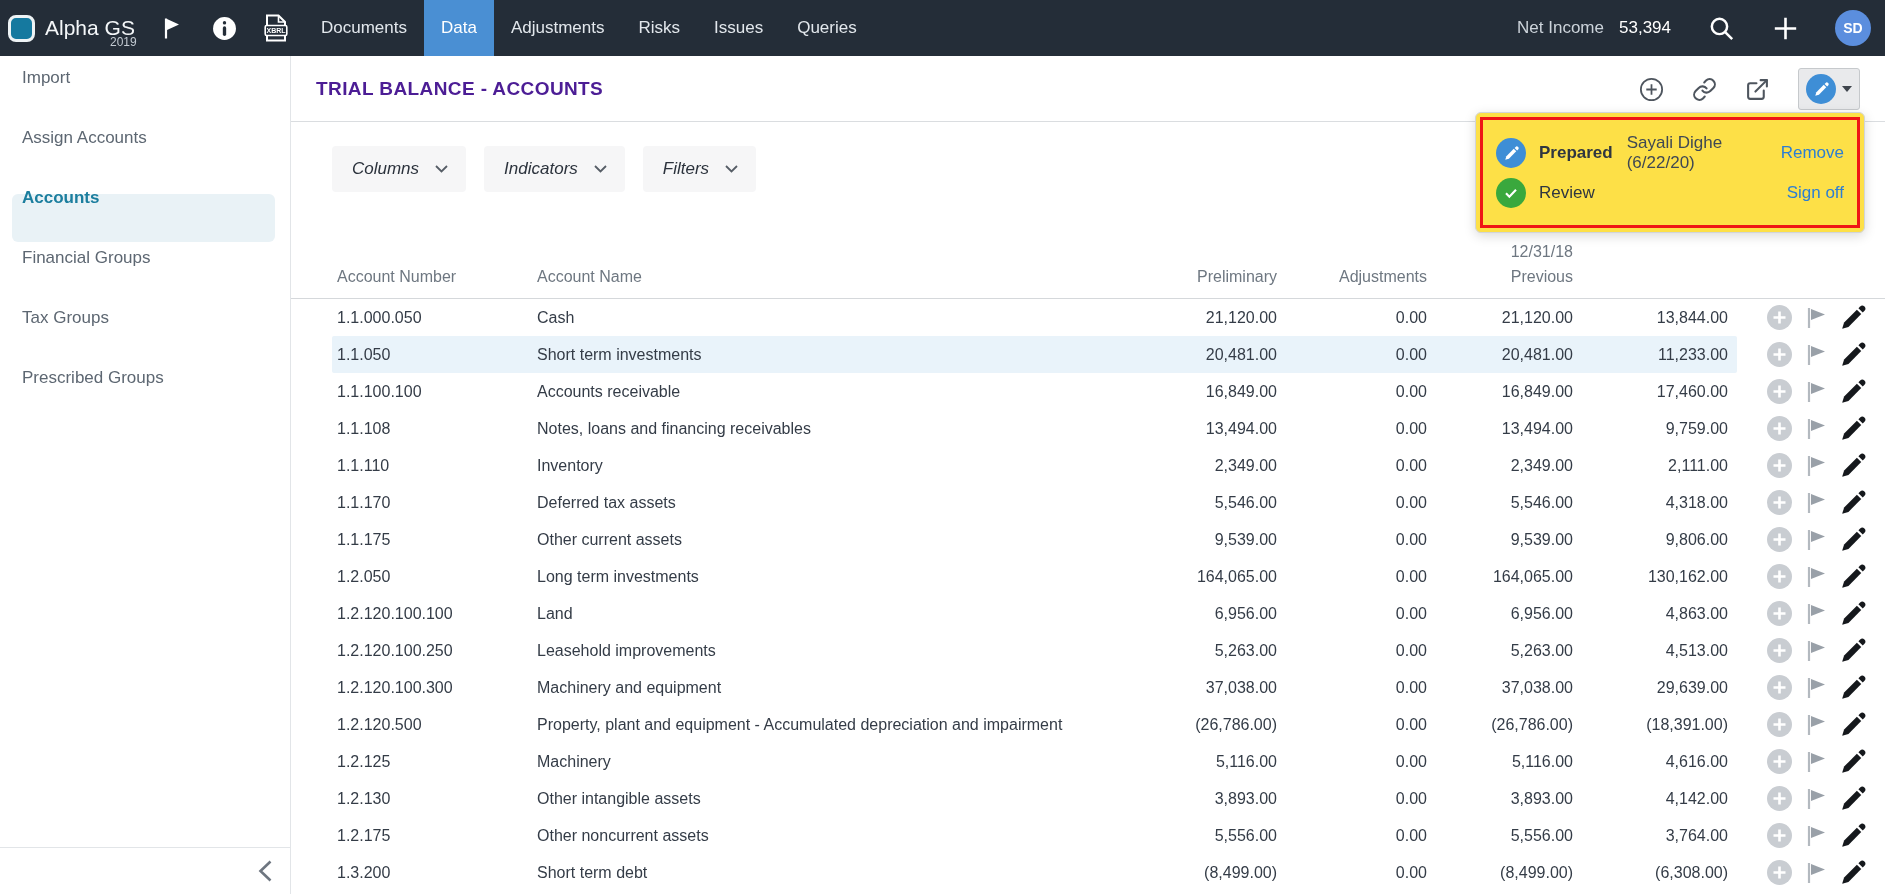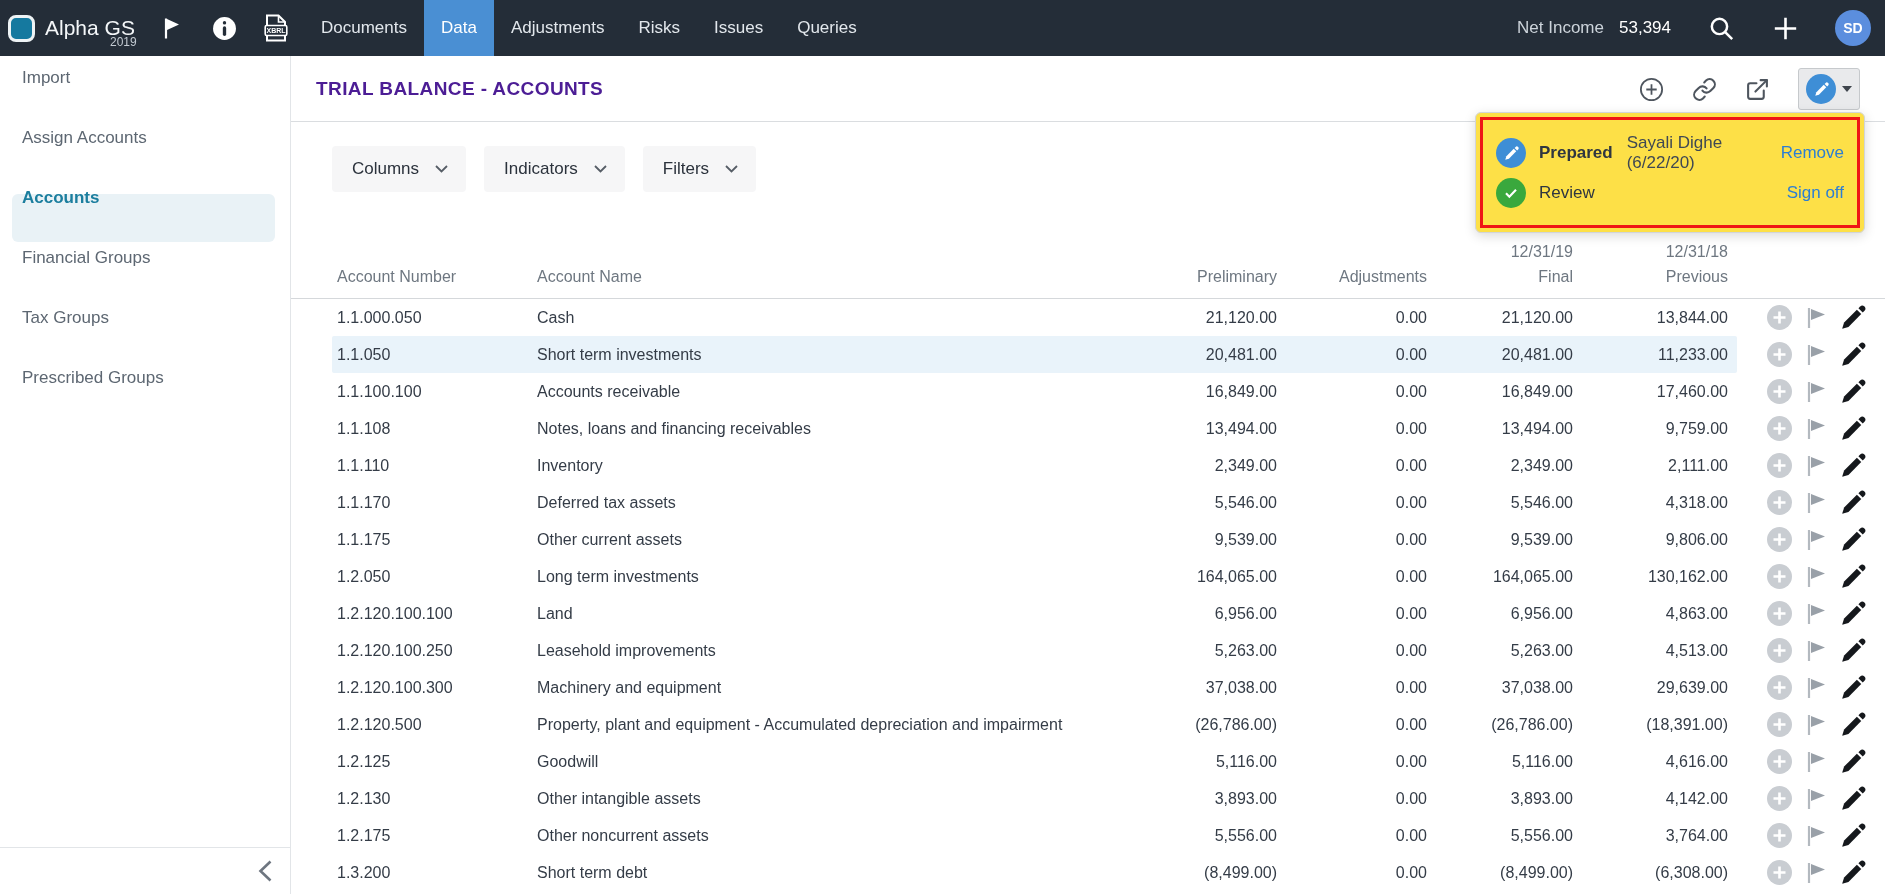--- a/index.html
+++ b/index.html
@@ -47,21 +47,21 @@
   .toolbar { position:absolute; right:25px; top:0; height:66px; display:flex; align-items:center; gap:28px; }
   .tool-icon { cursor:pointer; display:flex; align-items:center; color:#4e555e; }
   .signoff-btn { width:62px; height:42px; background:#e9eaec; border:1px solid #c6c9cc; border-radius:3px;
                  display:flex; align-items:center; justify-content:center; gap:6px; cursor:pointer; }
   .pcircle { width:30px; height:30px; border-radius:50%; background:#3e8ed6; display:flex;
              align-items:center; justify-content:center; flex:none; }
 
   .filter-row { display:flex; align-items:center; gap:18px; margin:24px 0 0 41px; }
   .filter-btn { height:46px; background:#f6f6f7; border:none; border-radius:4px; font-size:17px; color:#2b323c;
                 display:flex; align-items:center; gap:16px; padding:0 18px 0 20px; cursor:pointer;
-                font-family:"Liberation Sans", sans-serif; }
+                font-family:"Liberation Sans", sans-serif;font-style:italic; }
 
   
   .signoff-panel { position:absolute; top:112px; right:20px; width:390px; height:121px; background:#fde047;
                    border:1px solid #d2d5d8; border-radius:6px; box-shadow:0 3px 12px rgba(0,0,0,.15);
                    z-index:30; padding-top:20px; }
   .red-outline { position:absolute; inset:4px; border:3px solid #ef1515; pointer-events:none; z-index:2; }
   .signoff-row { display:flex; align-items:center; padding:0 20px; height:40px; }
   .signoff-row .circle { width:30px; height:30px; border-radius:50%; margin-right:13px; flex:none;
                          display:flex; align-items:center; justify-content:center; }
   .circle.blue { background:#3e8ed6; } .circle.green { background:#3aa83d; }
@@ -235,24 +235,20 @@
           </svg>
       </button>
     </div>
 
     <div class="grid-cols table-header">
       <div class="th first">Account Number</div>
       <div class="th">Account Name</div>
       <div class="th right">Preliminary</div>
       <div class="th right">Adjustments</div>
       <div class="th right">
-        <div>12/31/19</div>
-        <div>Final</div>
-      </div>
-      <div class="th right">
         <div>12/31/18</div>
         <div>Previous</div>
       </div>
       <div class="th"></div>
     </div>
 
     <div id="table-body">
         <div class="grid-cols tr">
     <div class="td-num">1.1.000.050</div>
     <div class="td-name">Cash</div>
@@ -584,21 +580,21 @@
       <span class="row-icon">
         <svg width="26" height="26" viewBox="0 0 24 24" fill="#15181c">
                 <path d="M3.8 16.2L15.6 4.4l4 4L7.8 20.2 2 22z"></path>
                 <path d="M17 3l1.6-1.6a2.83 2.83 0 0 1 4 4L21 7z"></path>
               </svg>
       </span>
     </div>
   </div>
         <div class="grid-cols tr">
     <div class="td-num">1.2.125</div>
-    <div class="td-name">Goodwill</div>
+    <div class="td-name">Machinery</div>
     <div class="td-r">5,116.00</div>
     <div class="td-r">0.00</div>
     <div class="td-r">5,116.00</div>
     <div class="td-r">4,616.00</div>
     <div class="td-actions">
       <span class="row-icon">
         <svg width="27" height="27" viewBox="0 0 27 27">
                 <circle cx="13.5" cy="13.5" r="12.5" fill="#c9cdd2"></circle>
                 <path d="M13.5 7.5v12M7.5 13.5h12" stroke="#fff" stroke-width="2.6"></path>
               </svg>

